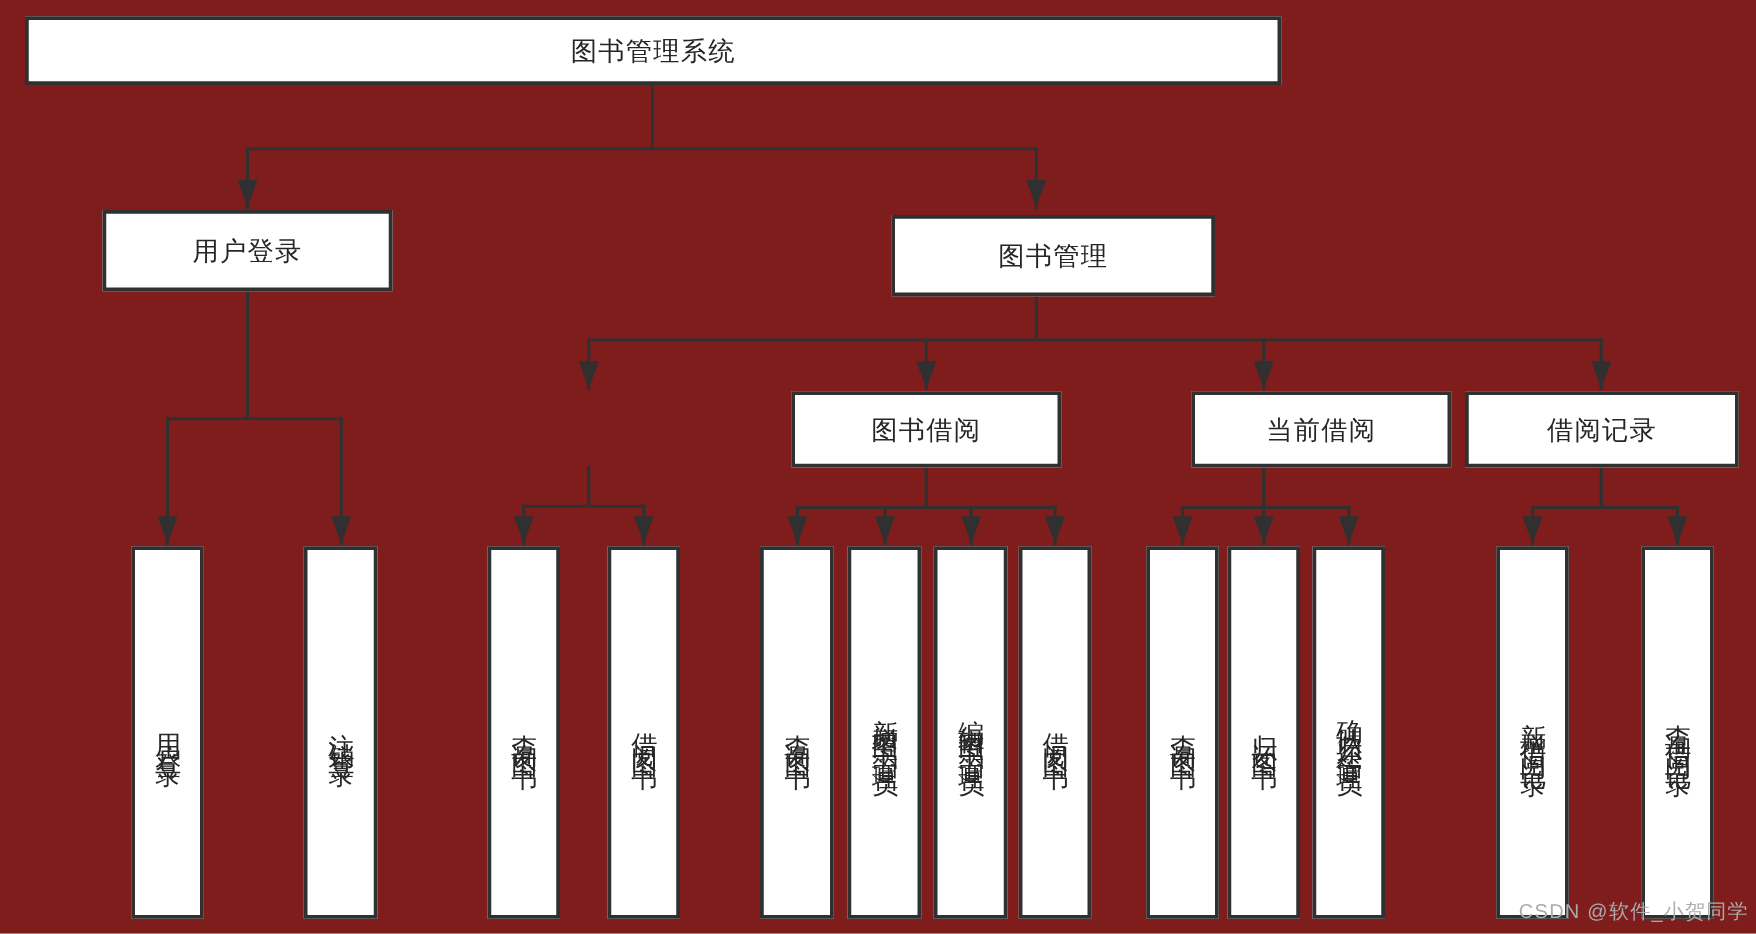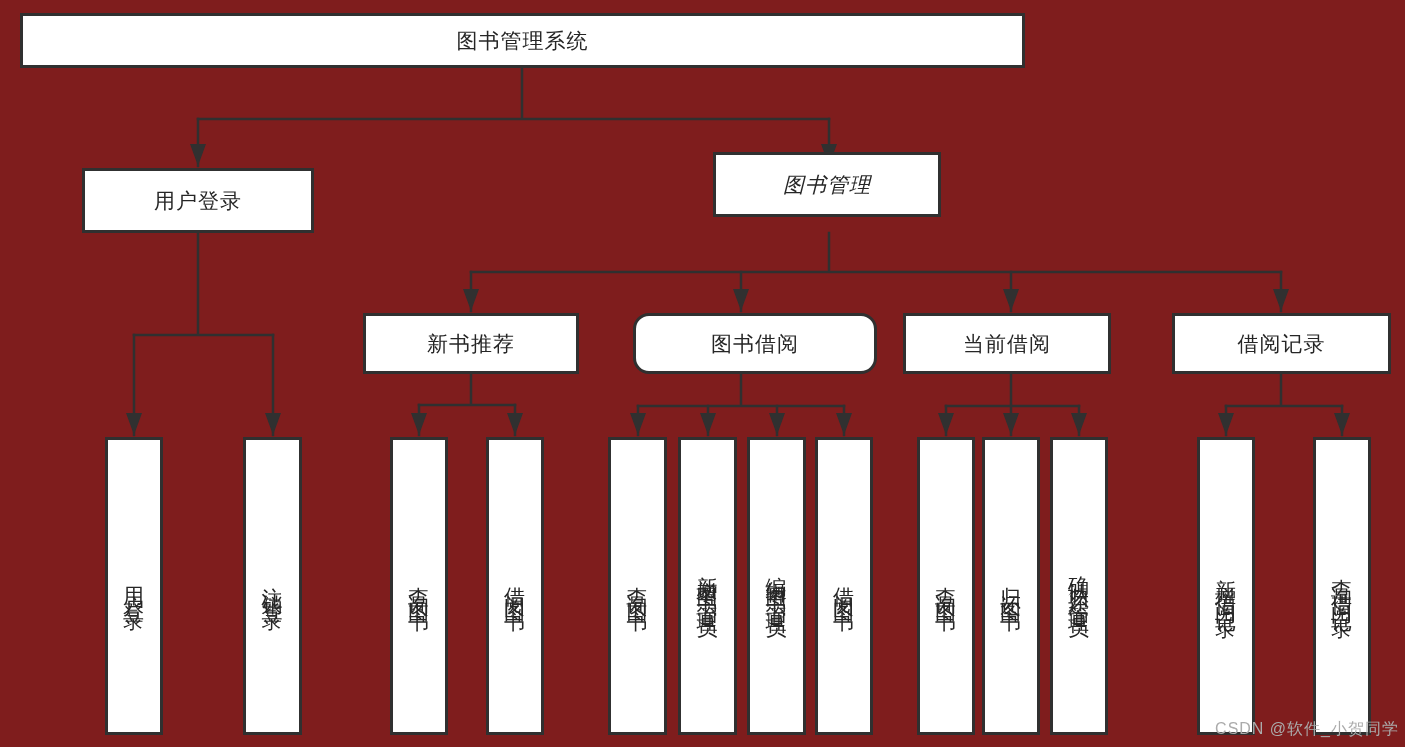--- a/index.html
+++ b/index.html
@@ -37,24 +37,24 @@
     writing-mode: vertical-rl;
     text-orientation: mixed;
     font-size: 21px;
     letter-spacing: 8px;
     line-height: 1;
   }
   .vbox.long { letter-spacing: 6px; }
   
   .n-root   { left: 20px;   top: 13px;  width: 1005px; height: 55px; }
   .n-login  { left: 82px;   top: 168px; width: 232px;  height: 65px; }
-  .n-mgmt   { left: 713px;  top: 152px; width: 228px;  height: 65px; font-style: italic; }
+  .n-mgmt   { left: 713px;  top: 172px; width: 259px;  height: 65px; }
   .n-sec0   { left: 363px;  top: 313px; width: 216px;  height: 61px; }
-  .n-sec1   { left: 633px;  top: 313px; width: 244px;  height: 61px; border-radius: 16px; }
-  .n-sec2   { left: 903px;  top: 313px; width: 208px;  height: 61px; }
+  .n-sec1   { left: 633px;  top: 313px; width: 216px;  height: 61px; }
+  .n-sec2   { left: 953px;  top: 313px; width: 208px;  height: 61px; }
   .n-sec3   { left: 1172px; top: 313px; width: 219px;  height: 61px; }
   .leaf     { top: 437px; width: 58px; height: 298px; }
   .l-a1 { left: 105px;  }
   .l-a2 { left: 243px;  width: 59px; }
   .l-b1 { left: 390px;  }
   .l-b2 { left: 486px;  }
   .l-c1 { left: 608px;  width: 59px; }
   .l-c2 { left: 678px;  width: 59px; }
   .l-c3 { left: 747px;  width: 59px; }
   .l-c4 { left: 815px;  }
@@ -120,21 +120,20 @@
       <path d="M1226,406 L1226,435" marker-end="url(#arrow)"></path>
       <path d="M1342,406 L1342,435" marker-end="url(#arrow)"></path>
     </g>
   </svg>
 
   <div class="hbox n-root">图书管理系统</div>
 
   <div class="hbox n-login">用户登录</div>
   <div class="hbox n-mgmt">图书管理</div>
 
-  <div class="hbox n-sec0">新书推荐</div>
   <div class="hbox n-sec1">图书借阅</div>
   <div class="hbox n-sec2">当前借阅</div>
   <div class="hbox n-sec3">借阅记录</div>
 
   <div class="vbox leaf l-a1">用户登录</div>
   <div class="vbox leaf l-a2">注销登录</div>
 
   <div class="vbox leaf l-b1">查询图书</div>
   <div class="vbox leaf l-b2">借阅图书</div>
 

